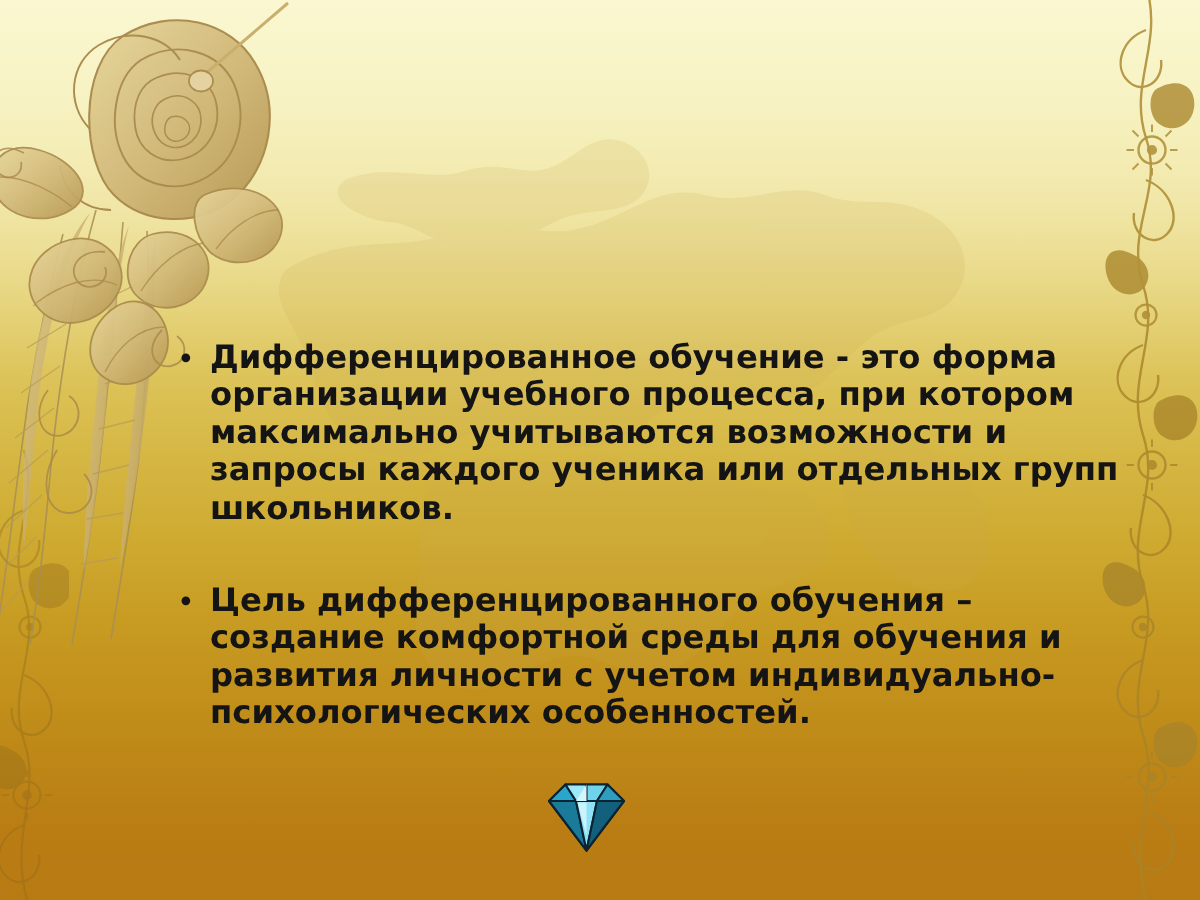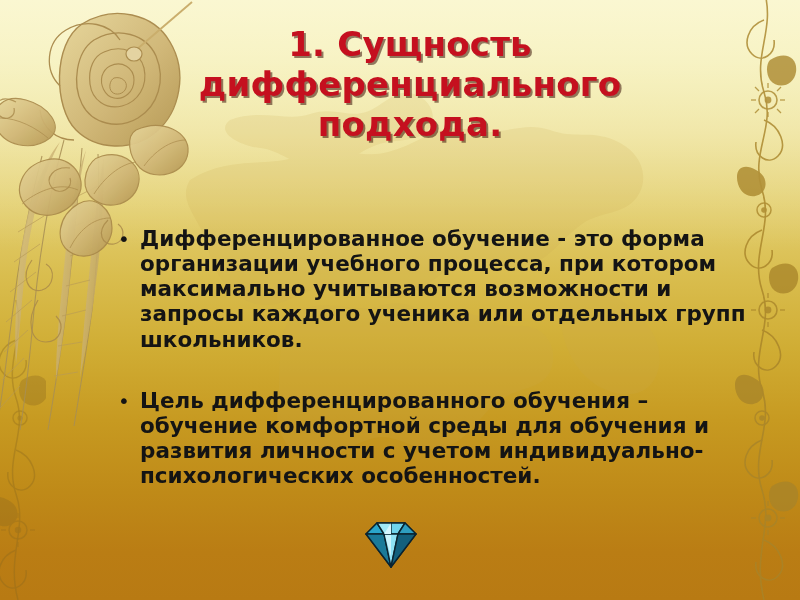--- a/index.html
+++ b/index.html
@@ -307,37 +307,34 @@
       <path d="M46,270 C34,286 42,304 56,300 C68,296 70,280 60,274"></path>
       <path d="M52,310 C40,330 44,352 60,352 C74,352 80,336 70,326"></path>
     </g>
 
     <g>
       <line x1="150" y1="60" x2="206" y2="12" stroke="#c8ab68" stroke-width="2"></line>
       <ellipse cx="148" cy="64" rx="8" ry="7" fill="#e3d2a0" stroke="#a8884a" stroke-width="1.2"></ellipse>
     </g>
   </svg>
 
-  <div class="title">1. Сущность
-дифференциального
-подхода.</div>
 
   <div class="body">
     <div class="bullet-row">
       <span class="bullet-dot">•</span>
       <span class="bullet-text">Дифференцированное обучение - это форма
 организации учебного процесса, при котором
 максимально учитываются возможности и
 запросы каждого ученика или отдельных групп
 школьников.</span>
     </div>
     <div class="bullet-row">
       <span class="bullet-dot">•</span>
       <span class="bullet-text">Цель дифференцированного обучения –
-обучение комфортной среды для обучения и
+создание комфортной среды для обучения и
 развития личности с учетом индивидуально-
 психологических особенностей.</span>
     </div>
   </div>
 
   <svg class="gem" viewBox="0 0 54 52">
     <g stroke="#0b2430" stroke-width="1.4" stroke-linejoin="round">
 
       <polygon points="2,17 13,6 41,6 52,17 27,50" fill="#1d7f9e"></polygon>
       <polygon points="2,17 13,6 20,17" fill="#2aa6cb"></polygon>

